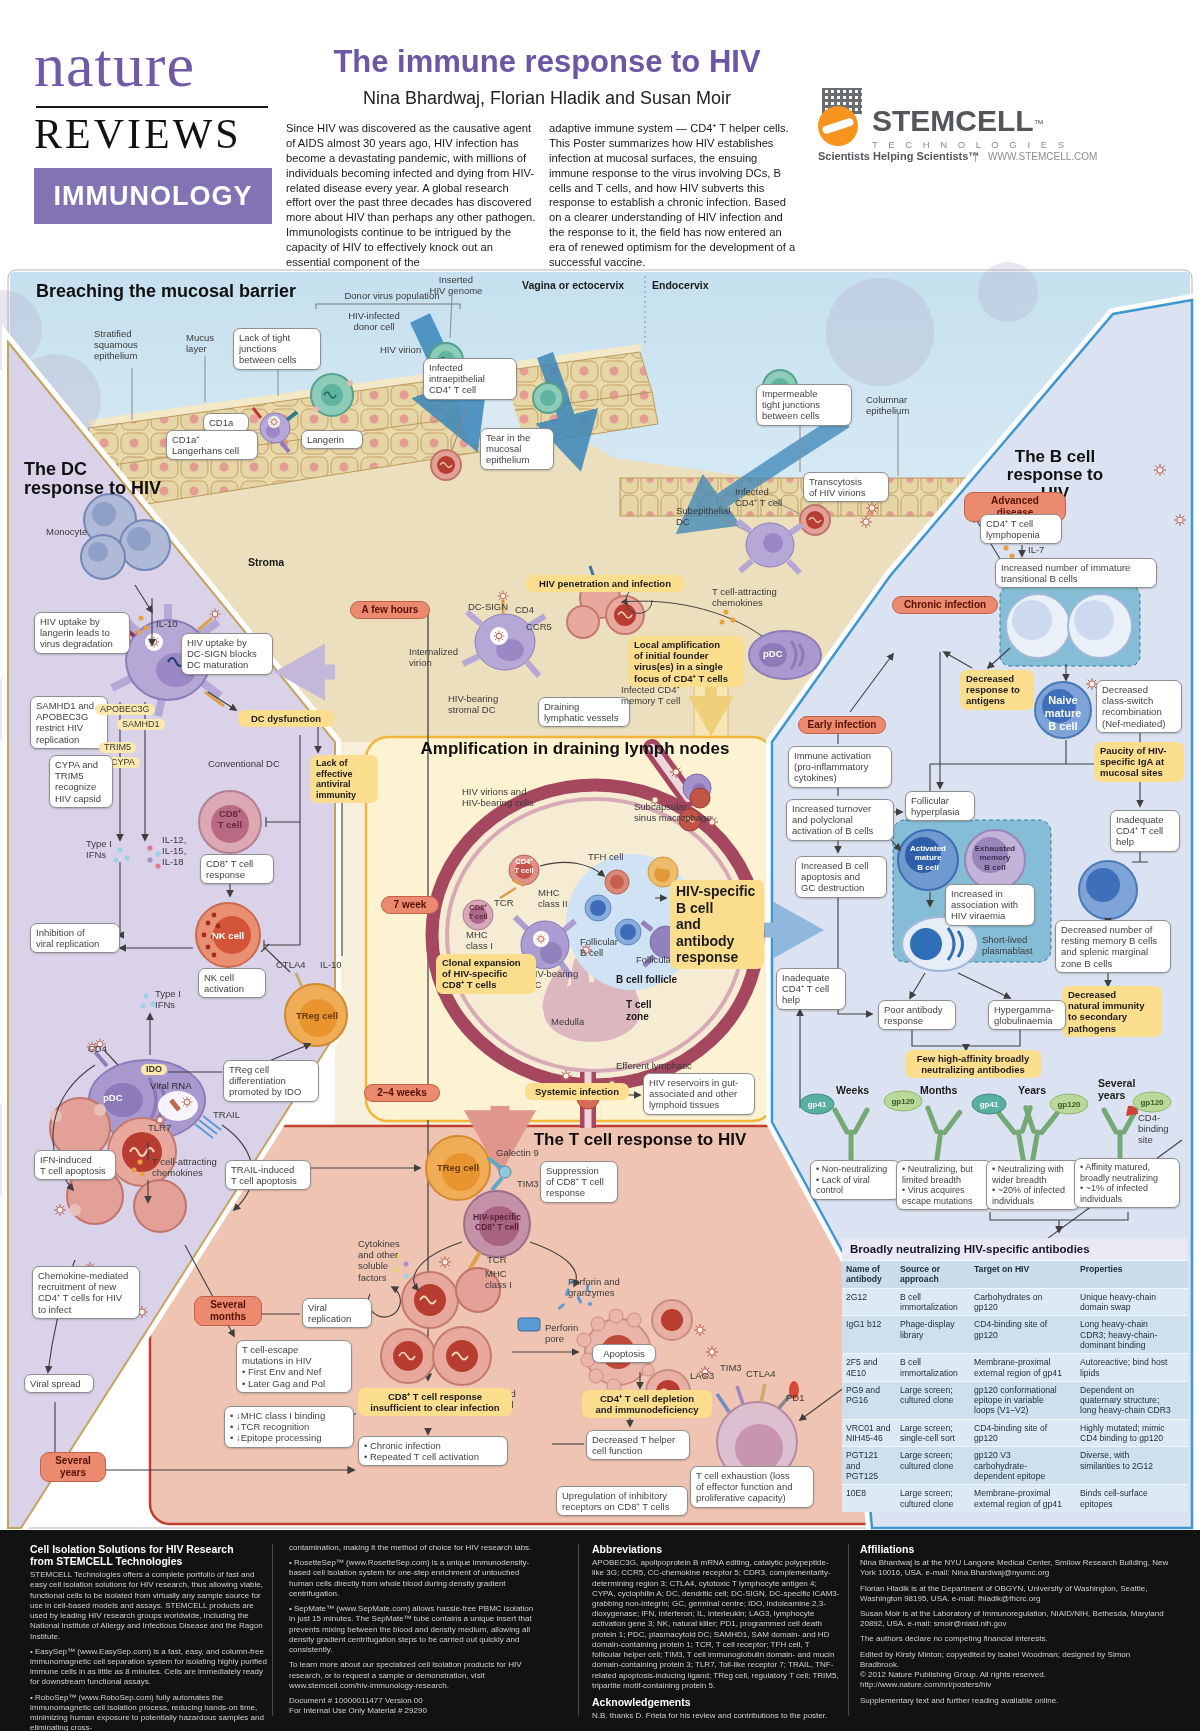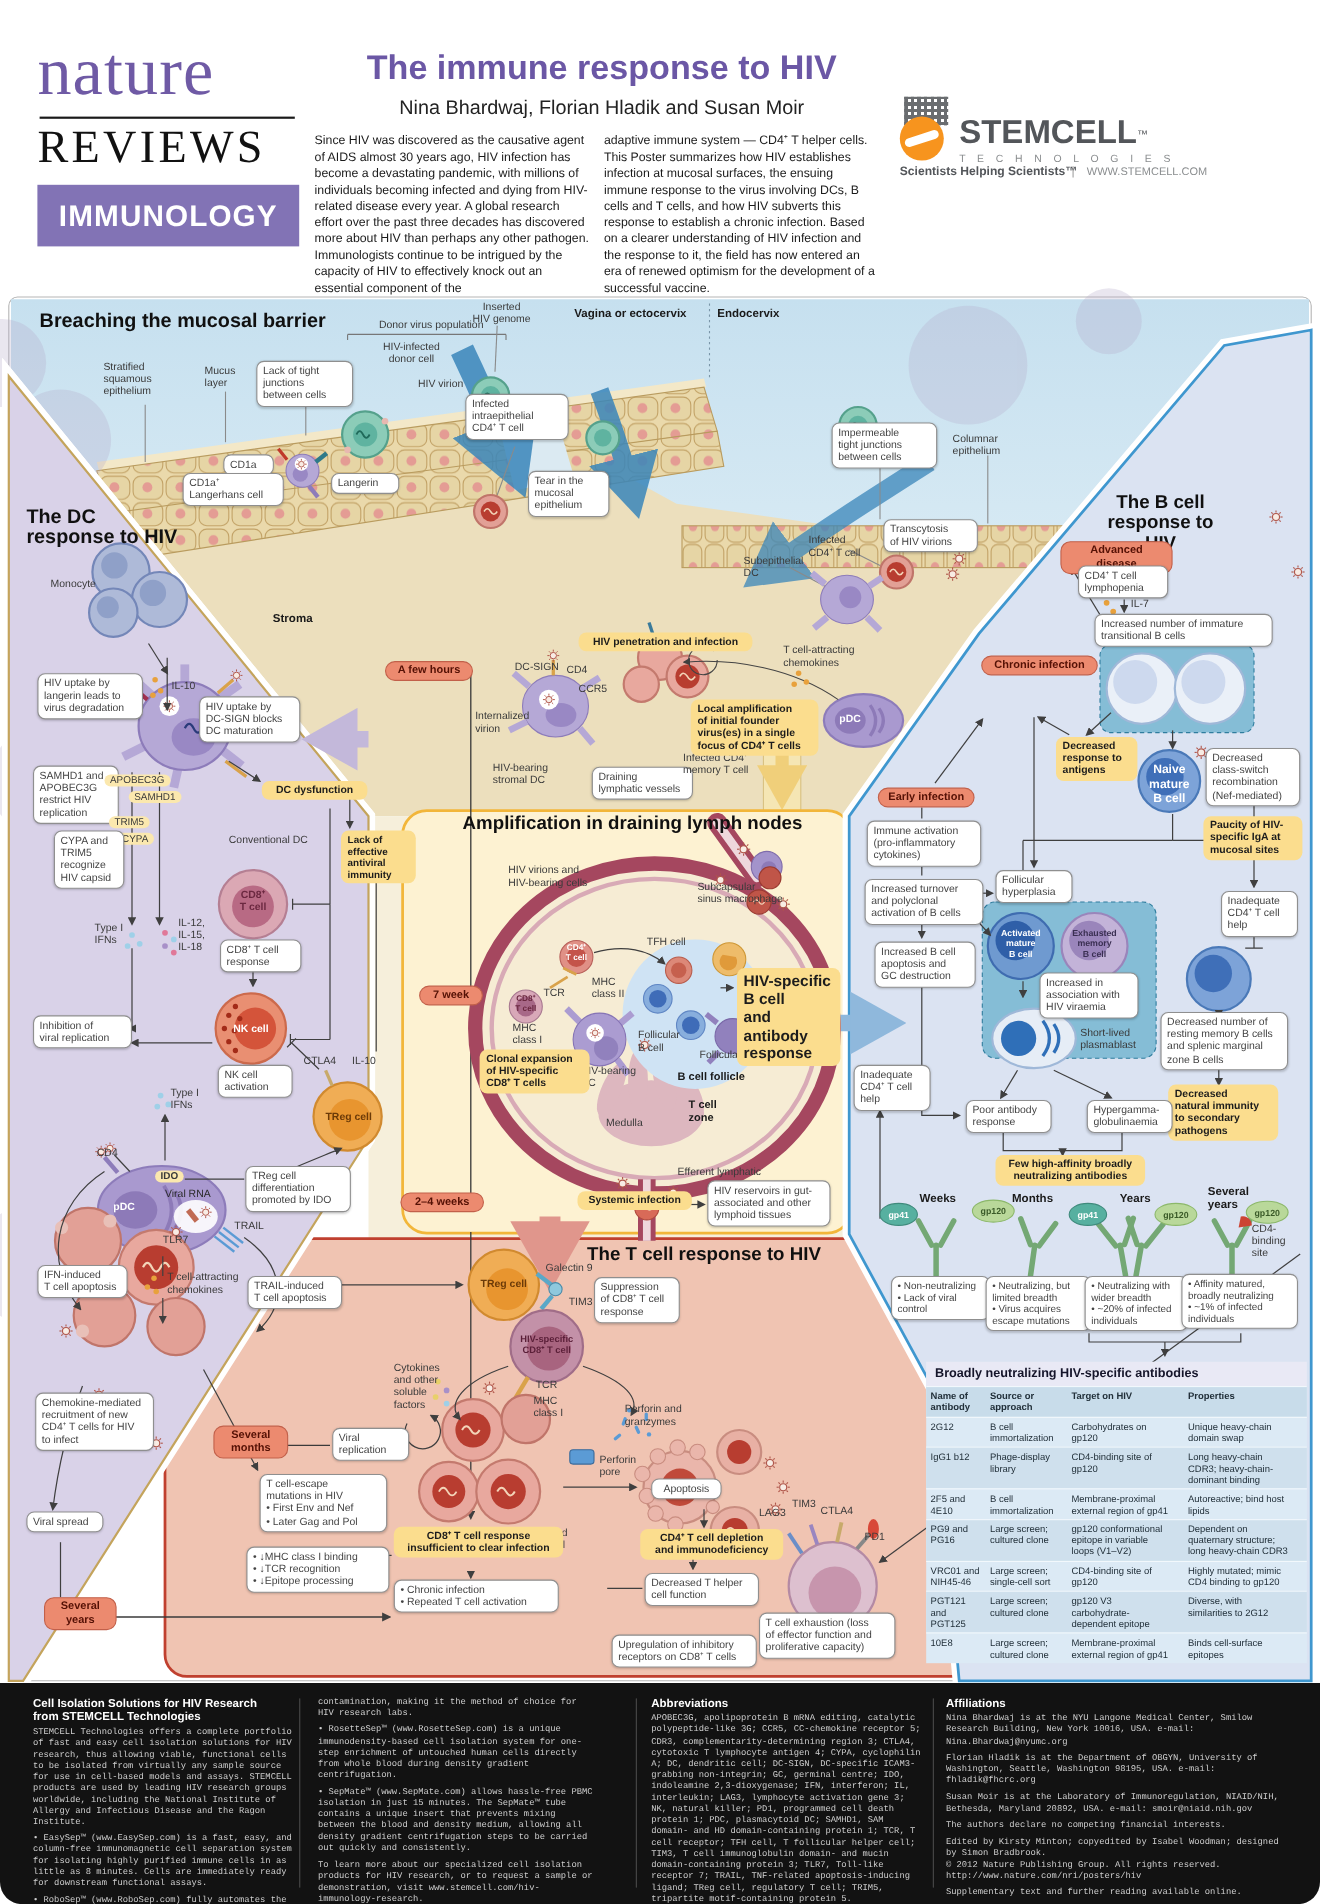--- a/index.html
+++ b/index.html
@@ -1,17 +1,17 @@
 <!DOCTYPE html>
 <html><head>
 <meta charset="utf-8">
 <style>
   html,body{margin:0;padding:0;background:#fff;}
   .page{position:relative;width:1200px;height:1731px;background:#fff;overflow:hidden;
-        font-family:"Liberation Sans",sans-serif;border-radius:20px;}
+        font-family:"Liberation Sans",sans-serif;}
   .t{position:absolute;font-size:9.5px;line-height:1.18;color:#3a3a3a;white-space:pre-line;}
   .c{text-align:center;}
   .bold{font-weight:bold;color:#1a1a1a;}
   .box{background:#fff;border:1px solid #8f8f8f;border-radius:7px;padding:3px 5px;color:#444;
        box-shadow:0 1px 2px rgba(0,0,0,.18);}
   .ybox{background:#fbdd8e;border-radius:7px;padding:3px 6px;font-weight:bold;color:#1c1c1c;}
   .badge{background:#ec8a6f;border:1px solid #c2604a;border-radius:9px;padding:2px 7px;
          font-weight:bold;color:#551105;font-size:10px;}
   .pill{background:#fbe8ae;border-radius:8px;padding:0 5px;font-size:9px;color:#3a3a3a;}
   .sec{font-weight:bold;color:#101010;font-size:18px;line-height:1.08;}
@@ -33,21 +33,21 @@
   .scSub{font-size:9.5px;letter-spacing:4px;color:#8a8d8f;}
   .scGrid{position:absolute;left:822px;top:88px;width:40px;height:26px;
     background-image:repeating-linear-gradient(90deg,#6a6d70 0 3px,transparent 3px 6px),
                      repeating-linear-gradient(0deg,#6a6d70 0 3px,transparent 3px 6px);}
   .scGear{position:absolute;left:818px;top:106px;width:40px;height:40px;border-radius:50%;background:#f7941e;}
   .scGear:before{content:"";position:absolute;left:4px;top:16px;width:32px;height:8px;background:#fff;border-radius:4px;transform:rotate(-18deg);}
   
   .footer{position:absolute;left:0;top:1530px;width:1200px;height:201px;background:#121212;}
   .fcol{position:absolute;top:13px;color:#cfcfcf;font-size:8px;line-height:1.28;}
   .fcol h4{margin:0 0 3px 0;font-size:10.5px;color:#fff;line-height:1.15;white-space:pre-line;}
-  .fcol p{margin:0 0 5px 0;white-space:pre-line;font-family:Liberation Mono, monospace;}
+  .fcol p{margin:0 0 5px 0;white-space:pre-line;}
   .fdiv{position:absolute;top:14px;width:1px;height:172px;background:#4a4a4a;}
   
   .tbl{position:absolute;left:842px;top:1238px;width:346px;background:#dceaf5;font-size:8.6px;color:#22303a;}
   .tbl .ttl{background:#e9e9f5;font-weight:bold;font-size:11.5px;color:#15152a;padding:5px 8px;}
   .trow{display:grid;grid-template-columns:54px 74px 106px 112px;padding:2px 0;border-top:1px solid #f2f8fc;}
   .trow>div{padding:1px 4px;white-space:pre-line;line-height:1.2;}
   .thead{background:#c8dcea;font-weight:bold;}
   .alt{background:#cfe0ed;}
 </style>
 </head>
@@ -738,21 +738,21 @@
   <span class="t" style="left:735px;top:486px;width:72px">Infected
 CD4⁺ T cell</span>
   <span class="t" style="left:676px;top:505px;width:84px">Subepithelial
 DC</span>
   <span class="t bold" style="left:248px;top:556px;font-size:10.5px">Stroma</span>
   <span class="t ybox c" style="left:526px;top:575px;width:146px">HIV penetration and infection</span>
   <span class="t badge c" style="left:350px;top:601px;width:64px">A few hours</span>
   <span class="t" style="left:468px;top:601px">DC-SIGN</span>
   <span class="t" style="left:515px;top:604px">CD4</span>
   <span class="t" style="left:526px;top:621px">CCR5</span>
-  <span class="t" style="left:432px;top:646px;width:62px">Internalized
+  <span class="t" style="left:409px;top:646px;width:62px">Internalized
 virion</span>
   <span class="t" style="left:448px;top:693px;width:84px">HIV-bearing
 stromal DC</span>
   <span class="t box" style="left:538px;top:697px;width:80px">Draining
 lymphatic vessels</span>
   <span class="t" style="left:621px;top:684px;width:84px">Infected CD4⁺
 memory T cell</span>
   <span class="t ybox" style="left:628px;top:636px;width:104px;font-size:9.5px">Local amplification
 of initial founder
 virus(es) in a single

